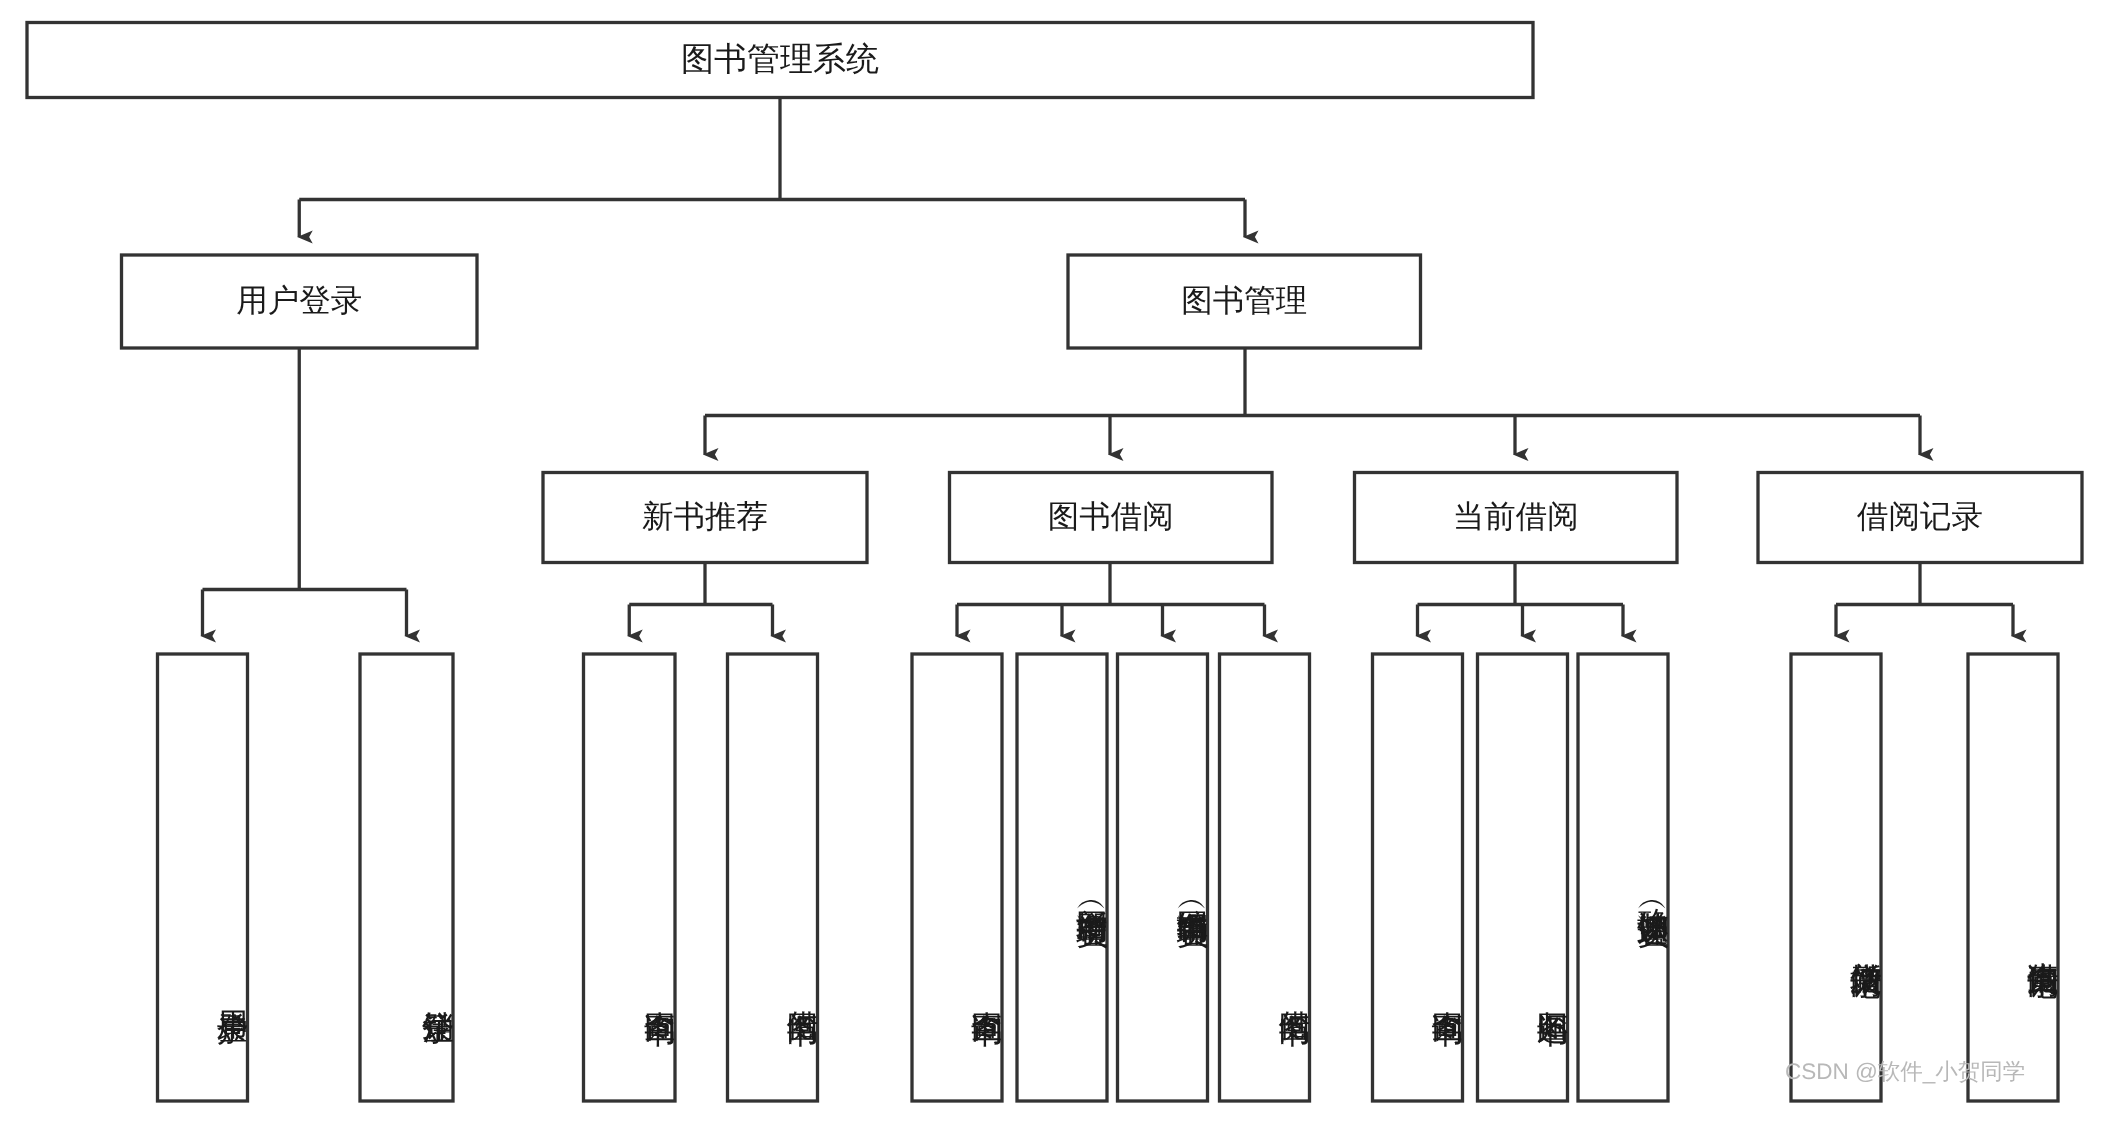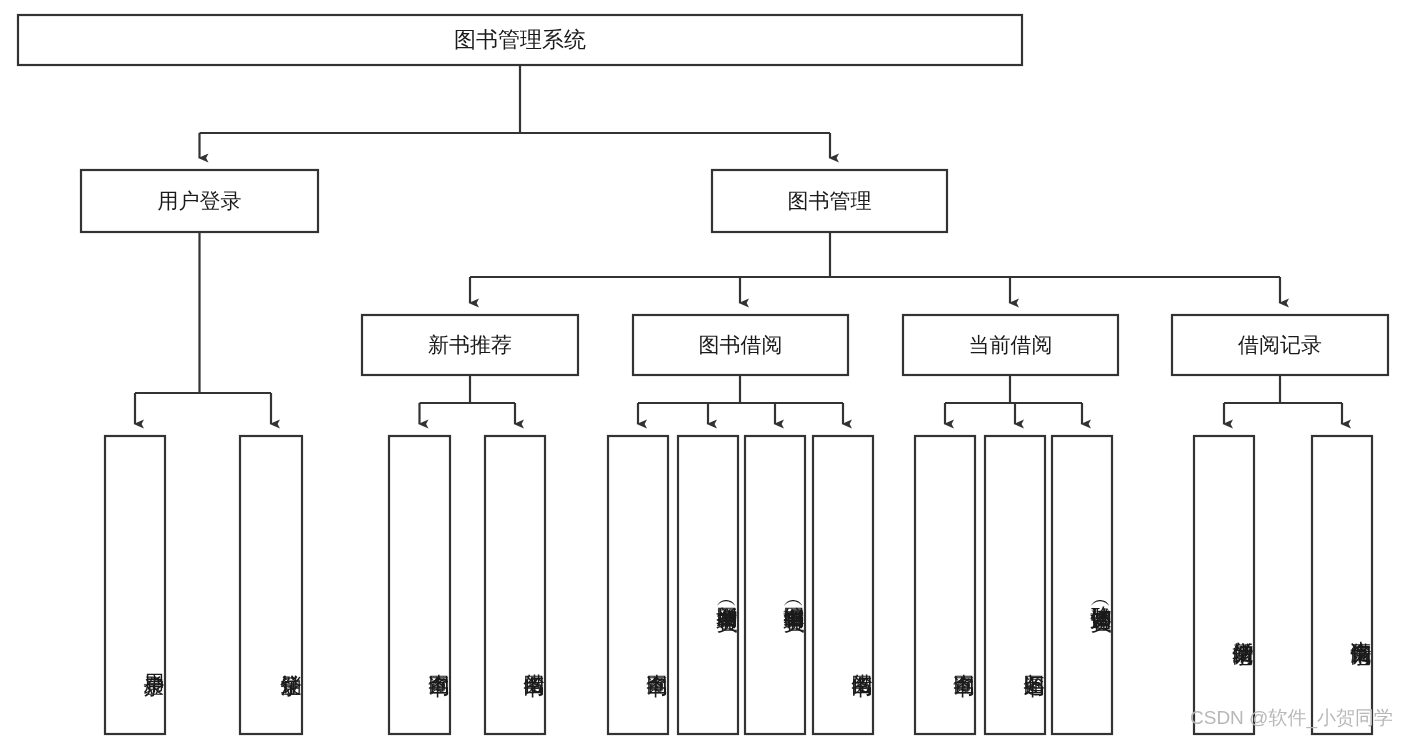--- a/index.html
+++ b/index.html
@@ -59,21 +59,21 @@
     letter-spacing: 1px;
     display: flex;
     align-items: flex-start;
     justify-content: center;
     white-space: nowrap;
     pointer-events: none;
   }
   .watermark {
     position: absolute;
     font-family: "Liberation Sans", "DejaVu Sans", sans-serif;
-    font-size: 19px;
+    font-size: 15px;
     color: #b8b8b8;
     white-space: nowrap;
   }
 </style>
 </head>
 <body>
 
 <div id="diagram-root">
 
   <svg class="diagram-canvas" viewBox="0 0 1405 747">

